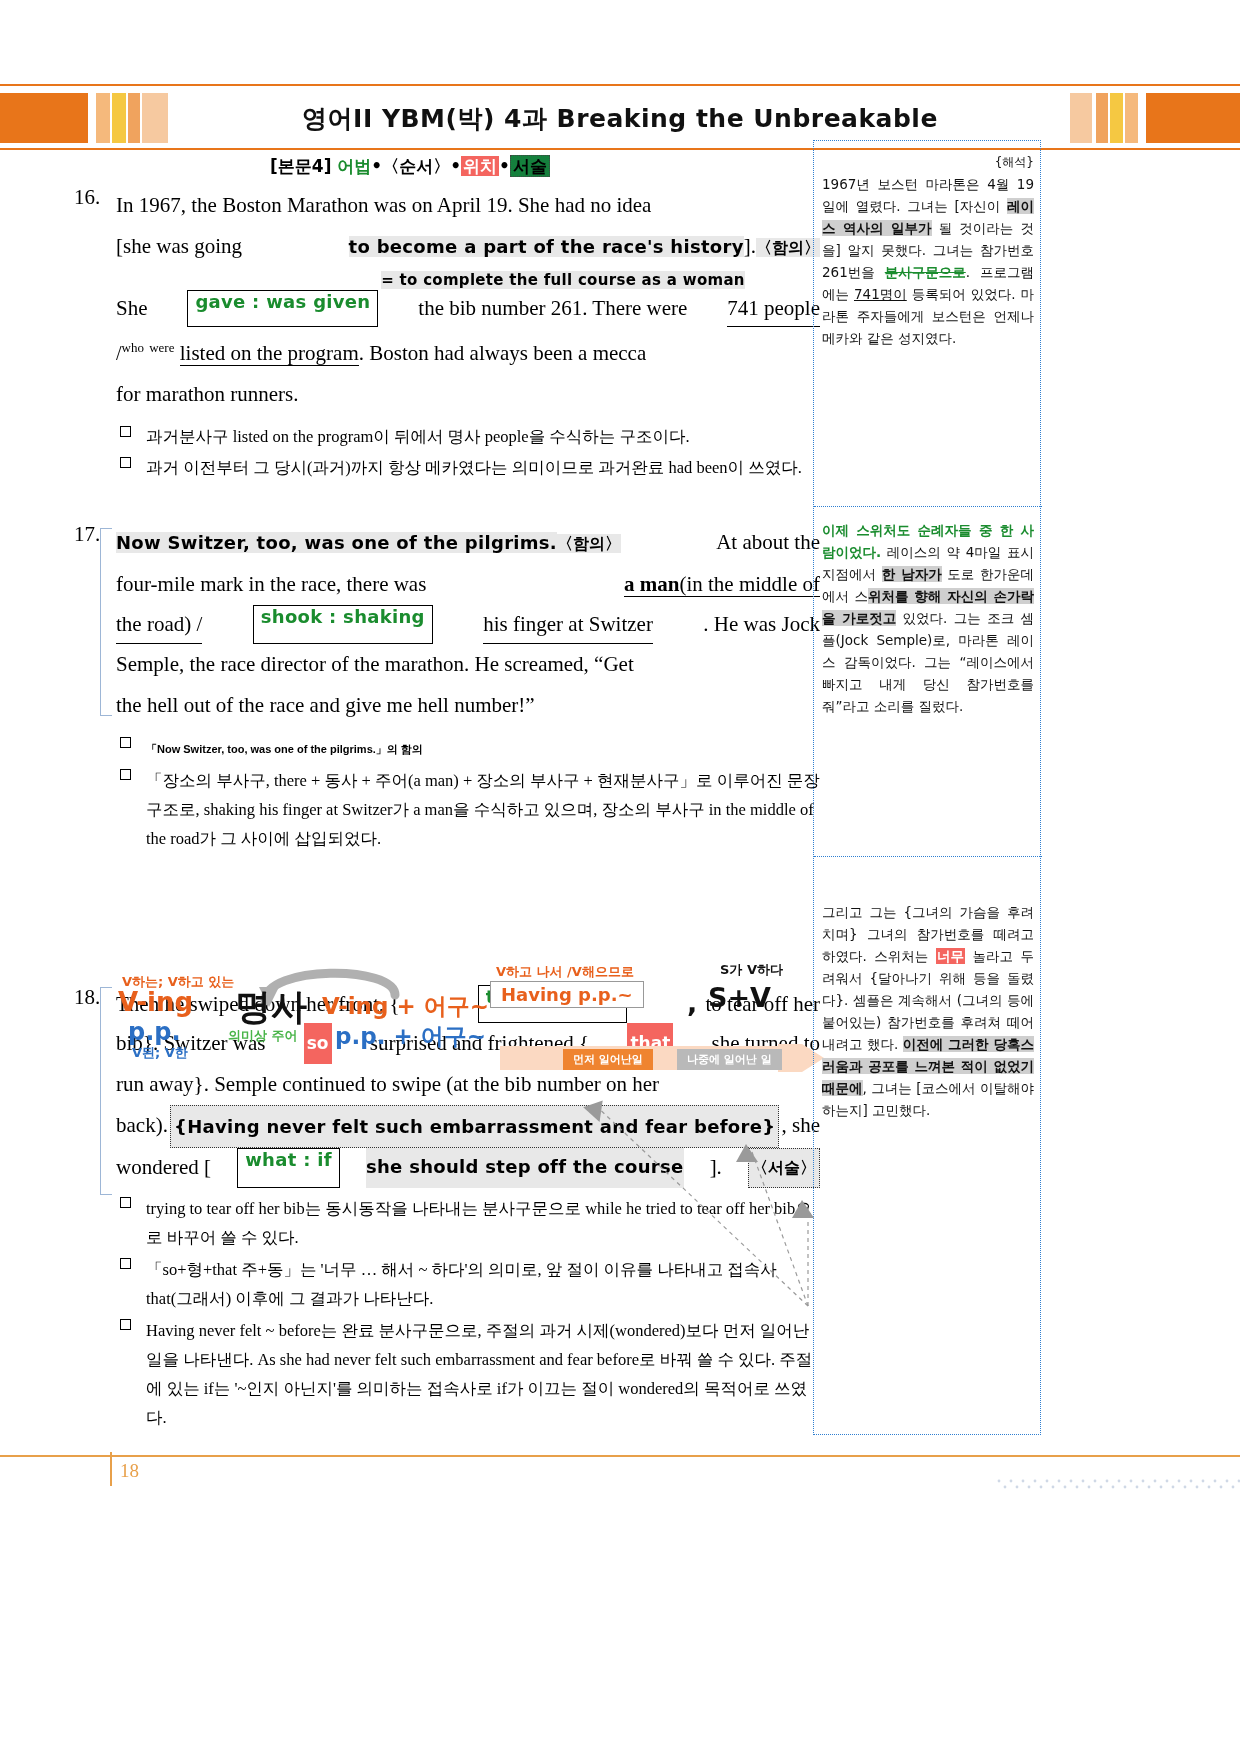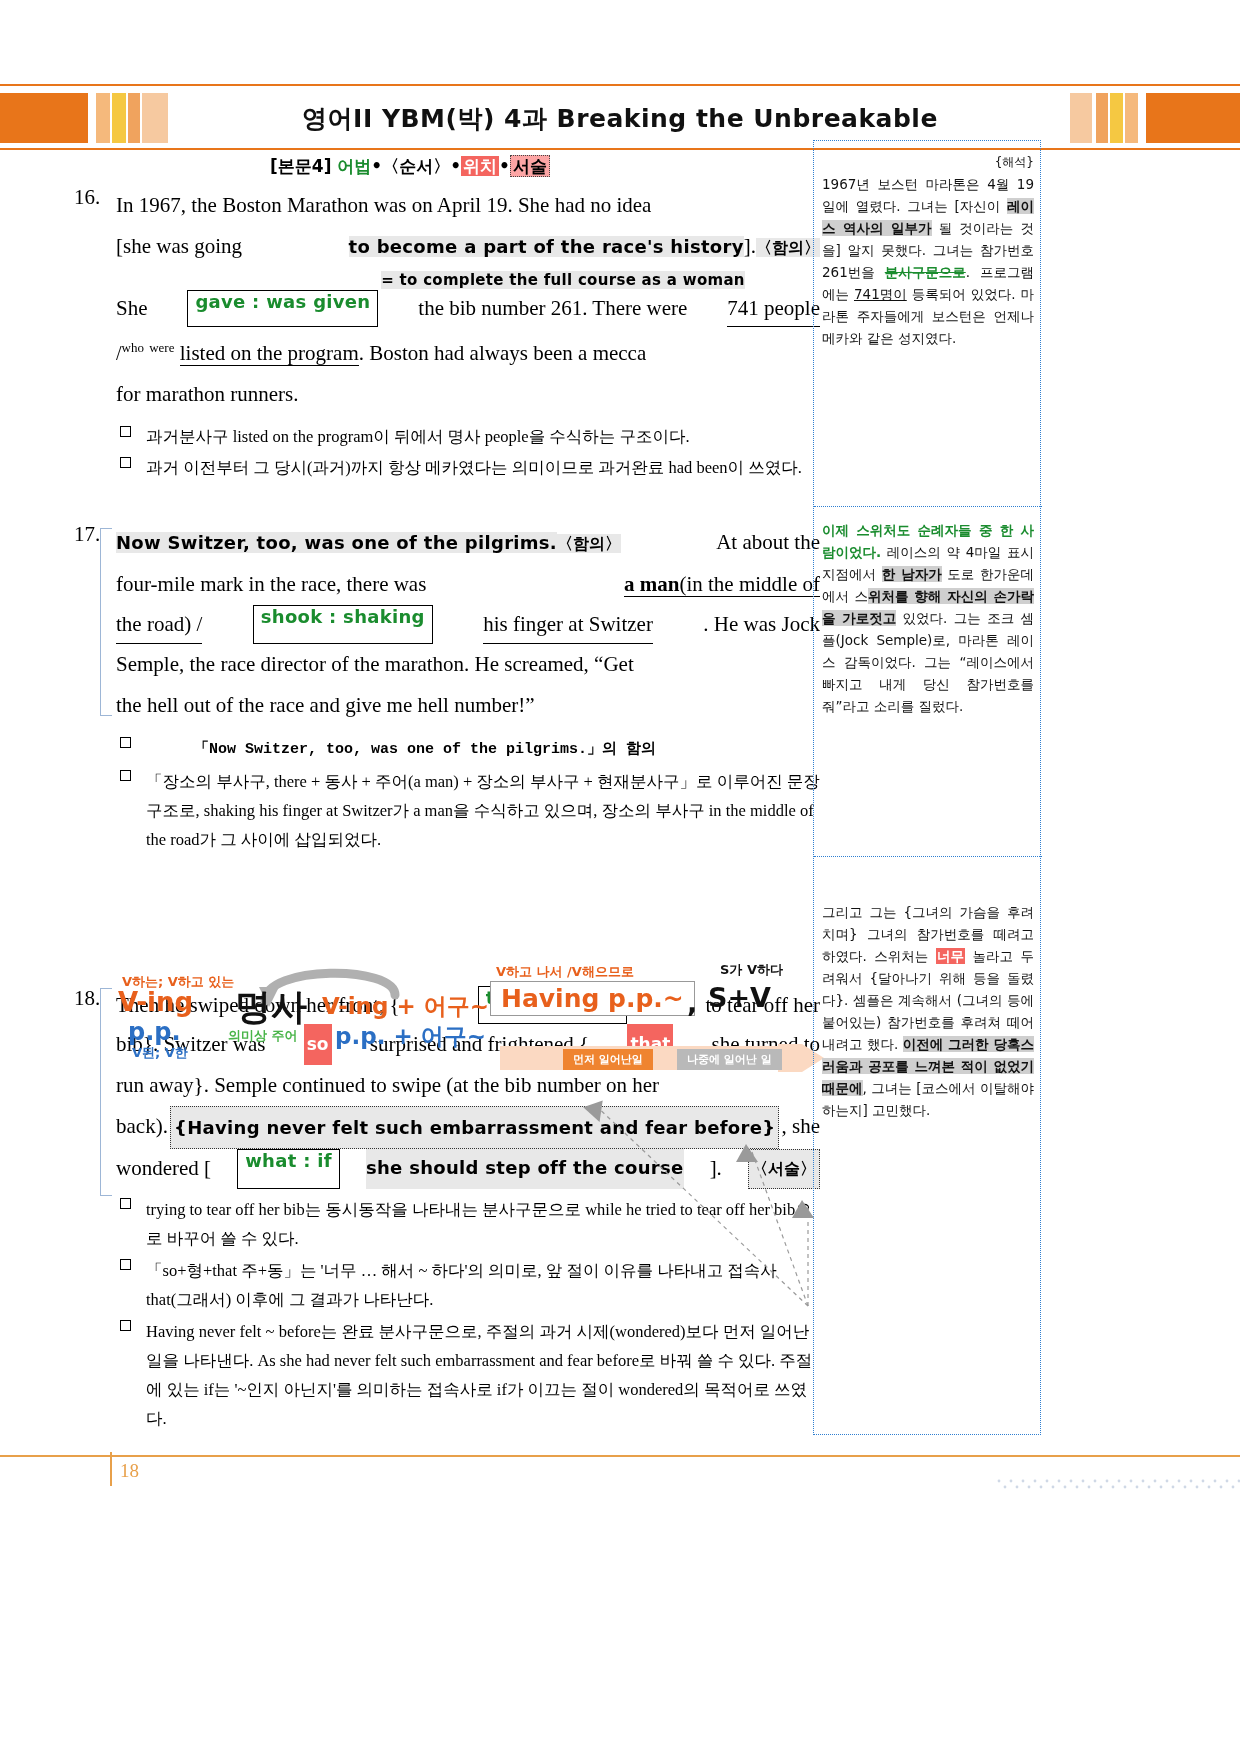--- a/index.html
+++ b/index.html
@@ -32,21 +32,21 @@
   
   .subtitle {
     position:absolute; top:155px; left:0; width:820px;
     text-align:center;
     font-family:"DejaVu Sans", sans-serif;
     font-weight:bold; font-size:17px;
   }
   .subtitle .sep { color:#000; }
   .sub-green { color:#1a8c2e; }
   .sub-red { background:#f4655f; color:#ffffff; padding:0 2px; }
-  .sub-dot { border:1px dotted #444; background:#fca5a5; padding:0 2px; }
+  .sub-dot { border:1px dotted #444; background:#15803d; padding:0 2px; }
 
   
   .main { position:absolute; left:60px; top:185px; width:760px; }
 
   .qblock { position:relative; margin-bottom:4px; }
   .qnum {
     position:absolute; left:14px; top:0;
     font-size:21px; font-family:"Liberation Serif", serif;
   }
   .qbody { margin-left:56px; }
@@ -74,39 +74,39 @@
   .redchip { background:#f4655f; color:#fff; padding:0 3px;
              font-family:"DejaVu Sans", sans-serif; font-weight:bold; font-size:17px; }
   .uthick { border-bottom:1.5px solid #000; }
   .sup { font-size:13px; vertical-align:super; font-family:"Liberation Serif", serif; }
   .angle { font-family:"DejaVu Sans", sans-serif; font-weight:bold; font-size:16px; background:#e8e8e8; }
 
   
   .notes { margin-left:56px; margin-top:8px; }
   .note { position:relative; padding-left:30px; font-size:16.5px; line-height:28px; margin-bottom:3px; }
   .note .sq { position:absolute; left:4px; top:3px; width:11px; height:11px; border:1.6px solid #000; }
-  .note .mono { font-family:Liberation Mono, monospace; font-size:15px; font-weight:bold;margin-left:48px; }
+  .note .mono { font-family:Liberation Sans, sans-serif; font-size:11px; font-weight:bold; }
 
   
   .brace { position:absolute; left:40px; width:12px; border-left:1.3px solid #9db6d6; }
   .brace.t { border-top:1.3px solid #9db6d6; }
   .brace.b { border-bottom:1.3px solid #9db6d6; }
 
   
   .diagram { position:absolute; left:60px; top:965px; width:760px; height:115px; }
   .dg { position:absolute; font-family:"DejaVu Sans", sans-serif; font-weight:bold; white-space:nowrap; }
   .dg-orange { color:#e8601c; }
   .dg-blue  { color:#2b6fc4; }
   .dg-green { color:#4ab54a; }
   .dg-black { color:#111; }
   .arc { position:absolute; }
   .hv-box {
     position:absolute; border:1px solid #999; background:#fff;
     padding:2px 10px; color:#e8601c;
-    font-family:"DejaVu Sans", sans-serif; font-weight:bold; font-size:25px;
+    font-family:"DejaVu Sans", sans-serif; font-weight:bold; font-size:18px;
   }
   .chip { position:absolute; font-family:"DejaVu Sans", sans-serif;
           font-size:11px; font-weight:bold; color:#fff; padding:3px 10px; }
   .chip.first { background:#ef8430; }
   .chip.later { background:#b9b9b9; }
   .chipbar { position:absolute; background:#fbd9c2; }
 
   
   .sidebar {
     position:absolute; left:813px; top:140px; width:228px; height:1295px;

